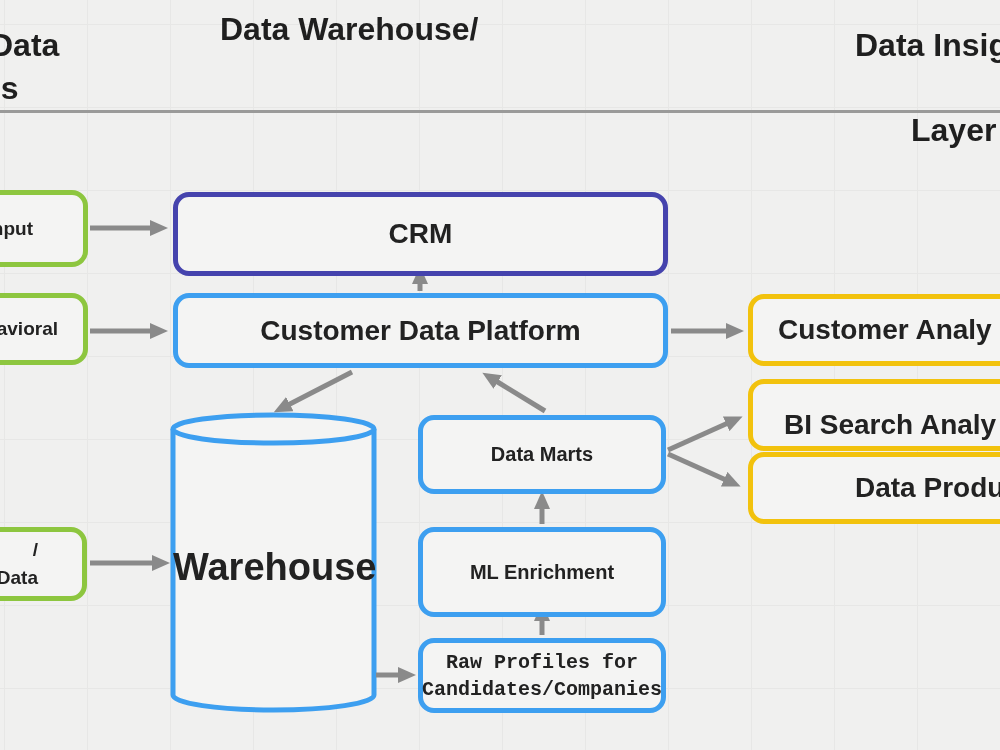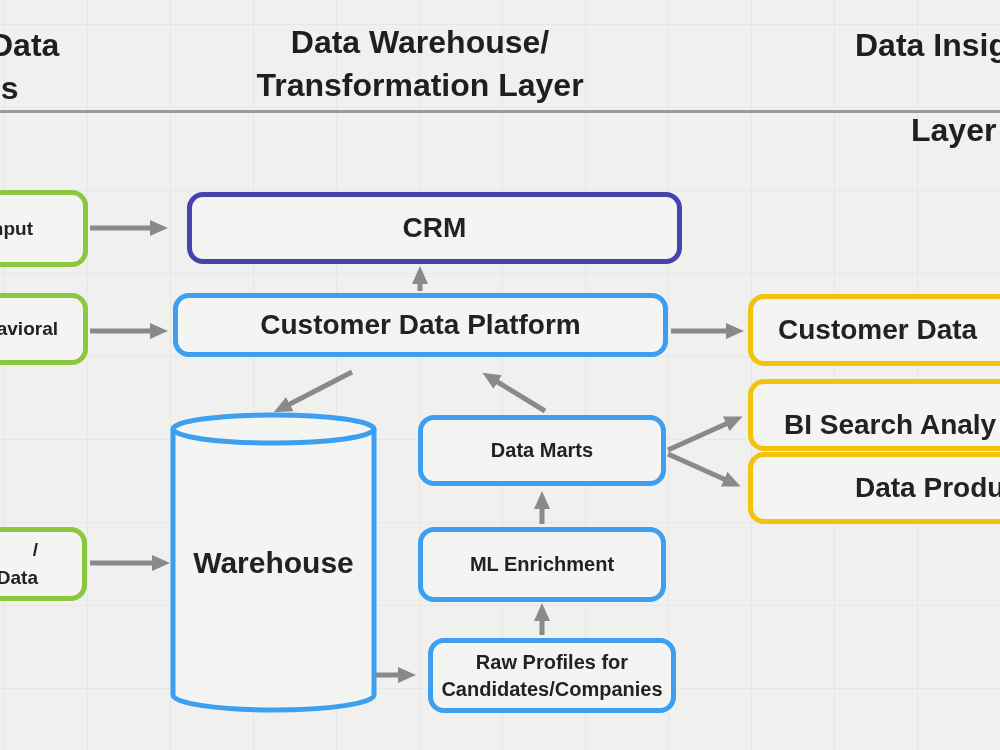--- a/index.html
+++ b/index.html
@@ -8,52 +8,51 @@
     background-color:#f0f0ef;
     background-image:
       linear-gradient(to right,#e7e7e6 1px,transparent 1px),
       linear-gradient(to bottom,#e7e7e6 1px,transparent 1px);
     background-size:83px 100%,100% 83px;
     background-position:4px 0,0 24px;
     position:relative;
     color:#222;
   }
   .hdr{position:absolute;font-size:32px;font-weight:bold;white-space:nowrap;color:#1f1f1f;}
-  .hdr-center{left:220px;top:21px;width:400px;text-align:center;line-height:43px;}
+  .hdr-center{left:220px;top:8px;width:400px;text-align:left;line-height:43px;}
   .rule{position:absolute;left:0;top:110px;width:1000px;height:3px;background:#9a9a99;}
   svg.overlay{position:absolute;left:0;top:0;z-index:1;}
   .node{
     position:absolute;z-index:2;box-sizing:border-box;
     border:5px solid;border-radius:16px;background:#f4f4f3;
     display:flex;align-items:center;justify-content:center;
     font-weight:bold;color:#222;
   }
   .green{border-color:var(--green,#8dc63f);}
   .blue{border-color:var(--blue,#3d9ff0);}
   .indigo{border-color:var(--indigo,#4543ad);}
   .yellow{border-color:var(--yellow,#f2c20d);}
   .frag{position:absolute;white-space:nowrap;font-weight:bold;}
   .f19{font-size:19px;}
   .f20{font-size:20px;text-align:center;}
   .f28{font-size:28px;}
   .warehouse-label{
     position:absolute;left:173px;top:546px;width:201px;z-index:2;
-    text-align:center;font-size:30px;font-weight:bold;color:#222;
+    text-align:center;font-size:38px;font-weight:bold;color:#222;
   }
   .two-line{text-align:center;line-height:27px;}
 </style>
 </head>
 <body>
 
 <span class="hdr" style="left:-10px;top:27px;">Data</span>
 <span class="hdr" style="left:-17px;top:70px;">es</span>
 
 <div class="hdr hdr-center">
   <span style="display:block;">Data Warehouse/</span>
-  <span style="display:block;">Transformation Layer</span>
 </div>
 
 <span class="hdr" style="left:855px;top:27px;">Data Insig</span>
 <span class="hdr" style="left:911px;top:70px;margin-top:42px;">Layer</span>
 
 <div class="rule"></div>
 
 <svg class="overlay" width="1000" height="750" viewBox="0 0 1000 750">
   <defs>
     <marker id="ah" markerUnits="userSpaceOnUse" markerWidth="18" markerHeight="16" refX="2" refY="8" orient="auto">
@@ -88,42 +87,42 @@
 <div class="node green" style="left:-152px;top:293px;width:240px;height:72px;">
   <span class="frag f19" style="right:25px;text-align:right;">avioral</span>
 </div>
 <div class="node green" style="left:-152px;top:527px;width:239px;height:74px;">
   <span class="frag f19" style="right:44px;text-align:right;line-height:28px;">
     <span style="display:block;">/</span>
     <span style="display:block;">Data</span>
   </span>
 </div>
 
-<div class="node indigo f28" style="left:173px;top:192px;width:495px;height:72px;margin-left:14px;">
+<div class="node indigo f28" style="left:173px;top:192px;width:495px;height:84px;">
   <span>CRM</span>
 </div>
-<div class="node blue f28" style="left:173px;top:293px;width:495px;height:64px;">
+<div class="node blue f28" style="left:173px;top:293px;width:495px;height:75px;">
   <span>Customer Data Platform</span>
 </div>
-<div class="node blue f20" style="left:418px;top:415px;width:248px;height:71px;">
+<div class="node blue f20" style="left:418px;top:415px;width:248px;height:79px;">
   <span>Data Marts</span>
 </div>
-<div class="node blue f20" style="left:418px;top:527px;width:248px;height:75px;">
+<div class="node blue f20" style="left:418px;top:527px;width:248px;height:90px;">
   <span>ML Enrichment</span>
 </div>
-<div class="node blue f20 two-line" style="left:428px;top:638px;width:248px;height:75px;">
+<div class="node blue f20 two-line" style="left:418px;top:638px;width:248px;height:75px;font-family:Liberation Mono, monospace;">
   <span>
     <span style="display:block;">Raw Profiles for</span>
     <span style="display:block;text-align:center;">Candidates/Companies</span>
   </span>
 </div>
 
 <div class="warehouse-label">Warehouse</div>
 
 <div class="node yellow" style="left:748px;top:294px;width:330px;height:72px;">
-  <span class="frag f28" style="left:25px;">Customer Data</span>
+  <span class="frag f28" style="left:25px;">Customer Analy</span>
 </div>
 <div class="node yellow" style="left:748px;top:379px;width:330px;height:72px;">
   <span class="frag f28" style="left:31px;margin-top:20px;">BI Search Analy</span>
 </div>
 <div class="node yellow" style="left:748px;top:452px;width:330px;height:72px;">
   <span class="frag f28" style="left:102px;">Data Produ</span>
 </div>
 
 </body></html>

